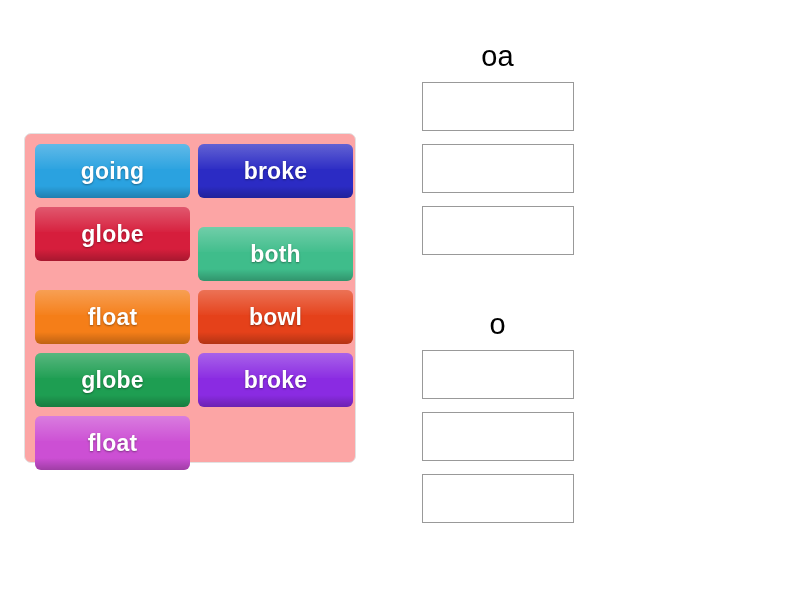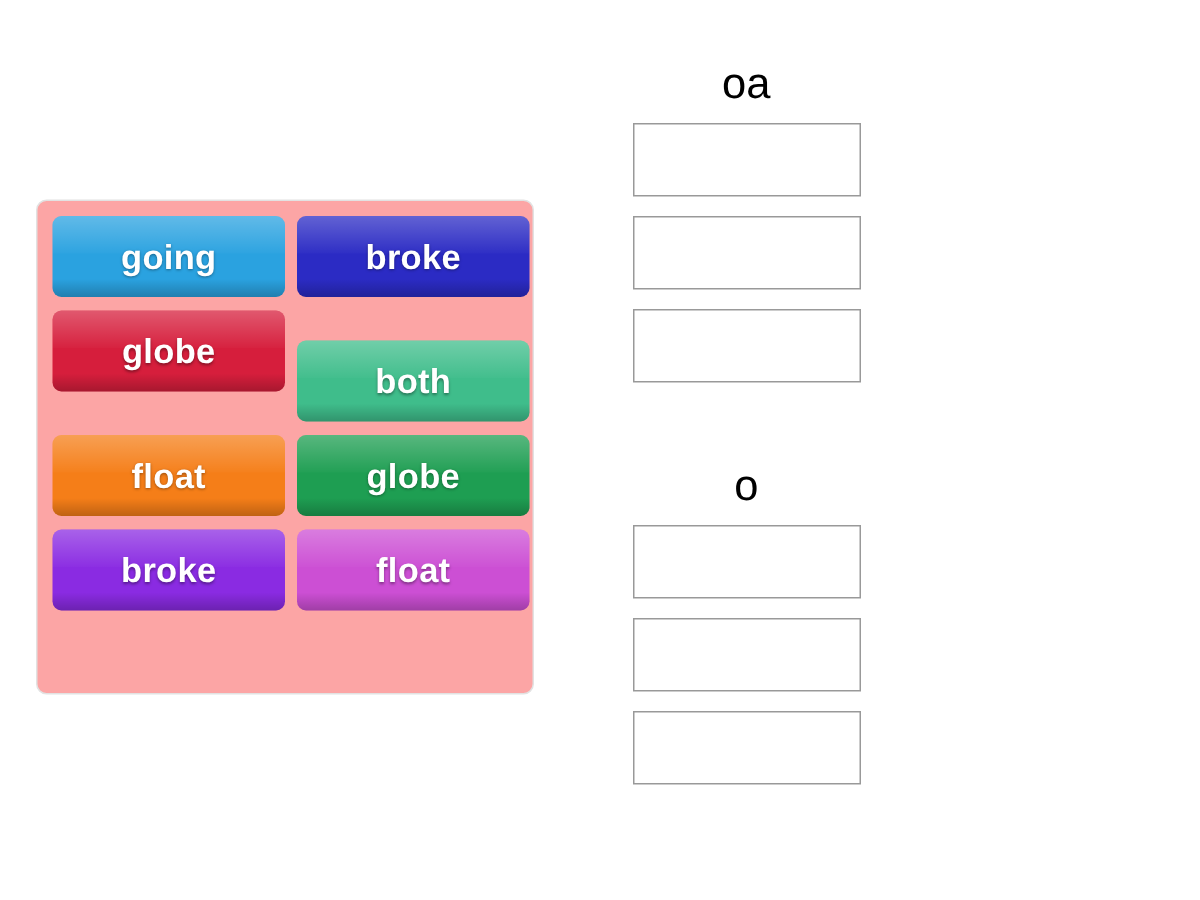--- a/index.html
+++ b/index.html
@@ -153,20 +153,23 @@
       <div class="tile" style="background-color: rgb(214, 30, 60);">
         <span>globe</span>
       </div>
       <div class="tile" style="background-color: rgb(63, 189, 139); margin-top: 24px;">
         <span>both</span>
       </div>
 
       <div class="tile" style="background-color: rgb(245, 126, 24);">
         <span>float</span>
       </div>
+      <div class="tile" style="background-color: rgb(229, 65, 26);">
+        <span>bowl</span>
+      </div>
 
       <div class="tile" style="background-color: rgb(30, 158, 82);">
         <span>globe</span>
       </div>
       <div class="tile" style="background-color: rgb(138, 43, 226);">
         <span>broke</span>
       </div>
 
       <div class="tile" style="background-color: rgb(204, 79, 212);">
         <span>float</span>

